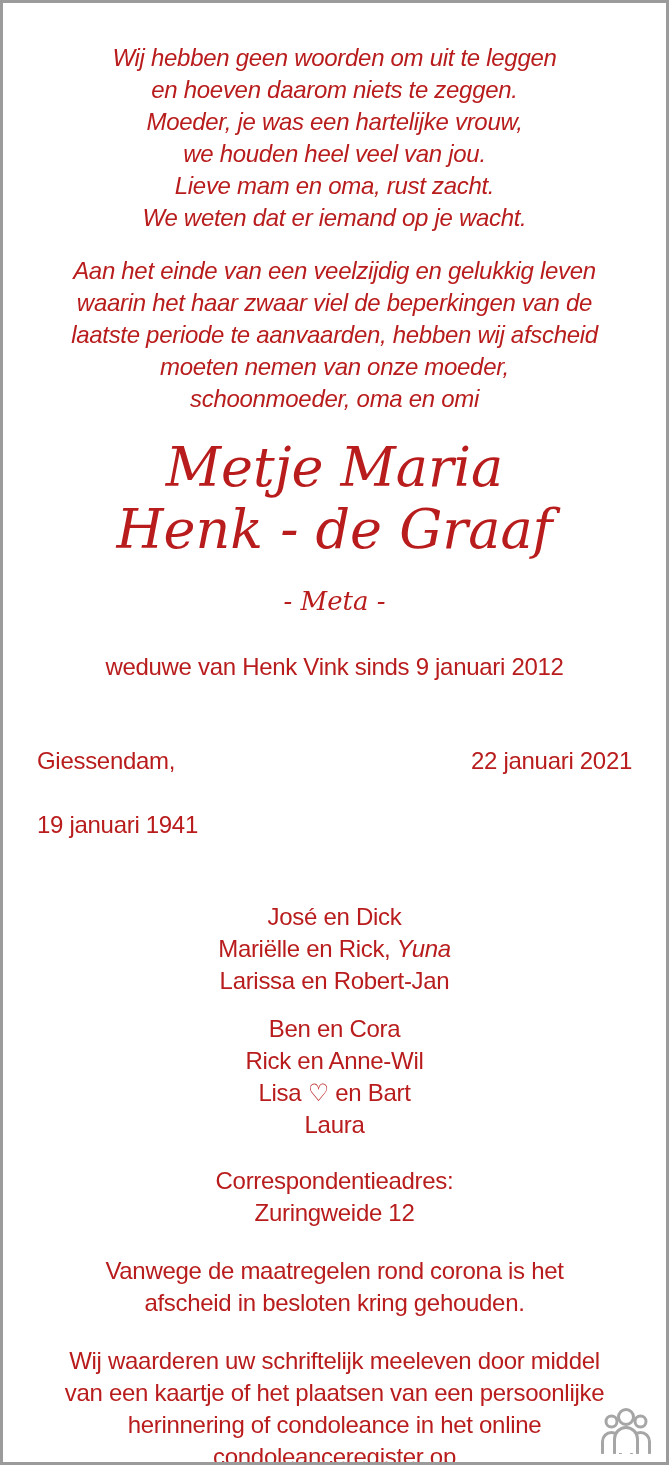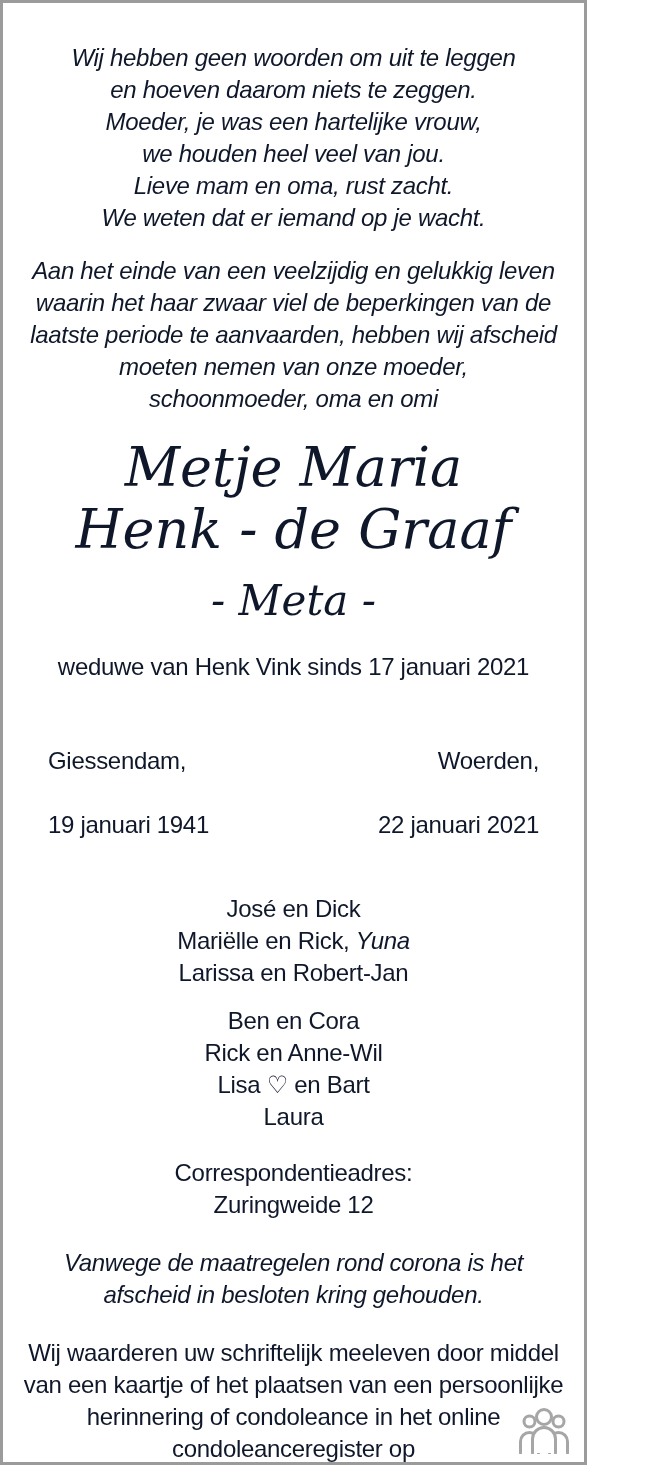--- a/index.html
+++ b/index.html
@@ -1,26 +1,26 @@
 <!DOCTYPE html>
 <html><head>
 <meta charset="utf-8">
 <style>
   html, body { margin: 0; padding: 0; background: #ffffff; }
 
   .card {
-    width: 587px;
+    width: 669px;
     height: 1465px;
     box-sizing: border-box;
     border: 3px solid #9b9b9b;
     background: #ffffff;
     position: relative;
     overflow: hidden;
     font-family: "Liberation Sans", sans-serif;
-    color: #0f172a;
+    color: #b91c1c;
     letter-spacing: -0.3px;
   }
 
   .block {
     text-align: center;
     font-size: 24px;
     line-height: 32px;
     white-space: pre-line;
   }
 
@@ -39,45 +39,45 @@
     font-size: 54px;
     line-height: 62px;
     letter-spacing: 0;
   }
 
   .nickname {
     margin-top: 16px;
     text-align: center;
     font-family: "DejaVu Serif", serif;
     font-style: italic;
-    font-size: 42px;
+    font-size: 26px;
     line-height: 48px;
     letter-spacing: 0;
   }
 
   .widow { margin-top: 26px; }
 
   .places-row {
     margin-top: 30px;
     display: flex;
     justify-content: space-between;
-    padding: 0 45px;
+    padding: 0 34px;
     font-size: 24px;
     line-height: 32px;
   }
   .place-left  { text-align: left;  white-space: pre-line; }
   .place-right { text-align: right; white-space: pre-line; }
 
-  .family-group1 { margin-top: 20px; }
+  .family-group1 { margin-top: 28px; }
   .family-group2 { margin-top: 16px; text-align: center; }
   .family-line { font-size: 24px; line-height: 32px; text-align: center; }
   .family-line em { font-style: italic; }
 
   .correspondence { margin-top: 24px; }
-  .corona { margin-top: 26px; font-style: italic; }
+  .corona { margin-top: 26px; }
   .condolence { margin-top: 26px; }
 
   .logo {
     position: absolute;
     right: 14px;
     bottom: 8px;
     width: 52px;
     height: 46px;
   }
 </style>
@@ -99,29 +99,28 @@
 moeten nemen van onze moeder,
 schoonmoeder, oma en omi</div>
 
   <div class="name-block">
     <div>Metje Maria</div>
     <div>Henk - de Graaf</div>
   </div>
 
   <div class="nickname">- Meta -</div>
 
-  <div class="block widow">weduwe van Henk Vink sinds 17 januari 2021</div>
+  <div class="block widow">weduwe van Henk Vink sinds 9 januari 2012</div>
 
   <div class="places-row">
     <div class="place-left">
       <div>Giessendam,</div>
       <div>19 januari 1941</div>
     </div>
     <div class="place-right">
-      <div>Woerden,</div>
       <div>22 januari 2021</div>
     </div>
   </div>
 
   <div class="family-group1">
     <div class="family-line">José en Dick</div>
     <div class="family-line"><span>Mariëlle en Rick, </span><em>Yuna</em></div>
     <div class="family-line">Larissa en Robert-Jan</div>
   </div>
 

